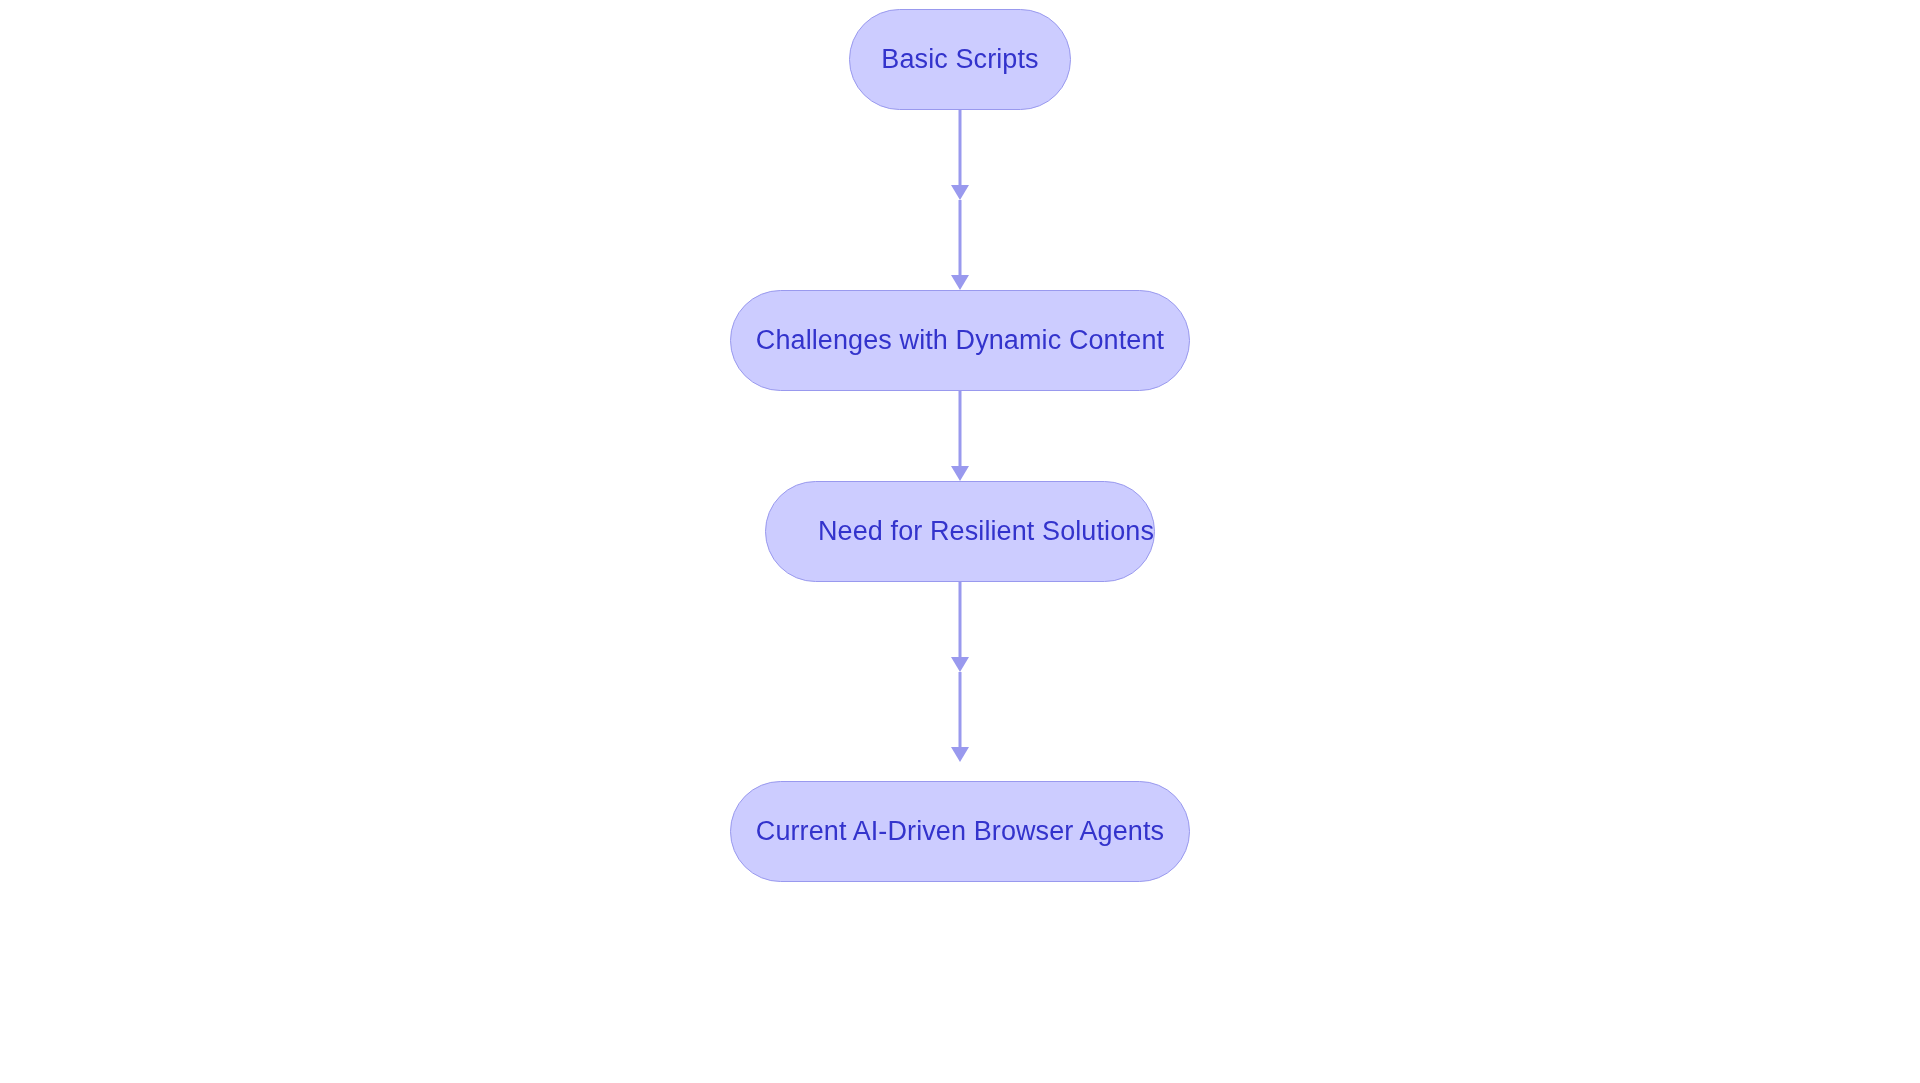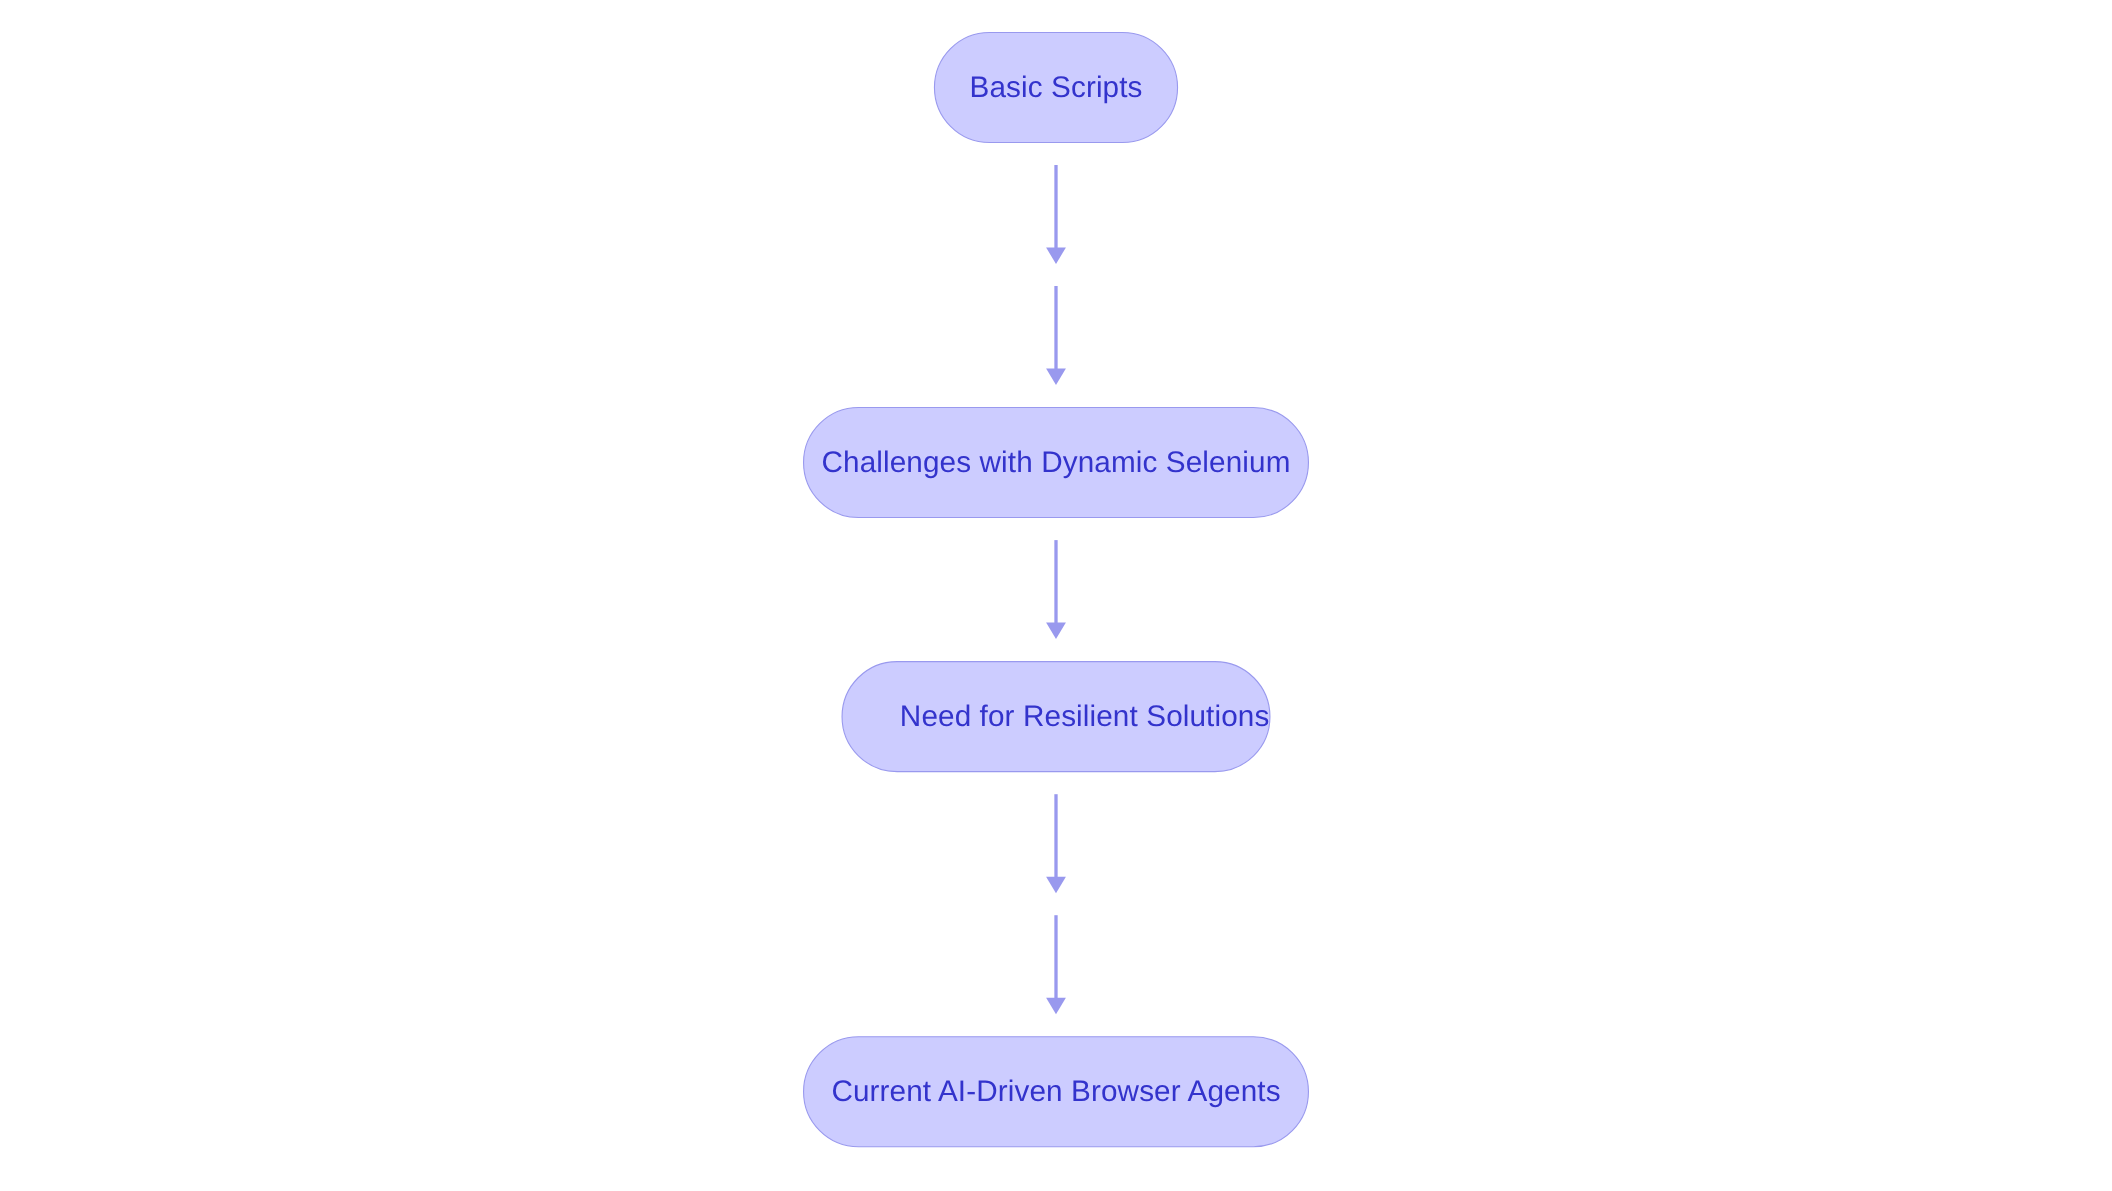--- a/index.html
+++ b/index.html
@@ -24,21 +24,20 @@
 
   .flow-column {
     position: absolute;
     left: 0;
     top: 0;
     width: 1920px;
     height: 1083px;
     display: flex;
     flex-direction: column;
     align-items: center;
-    gap: 20px;
   }
 
   
   .node {
     position: relative;
     box-sizing: border-box;
     height: 101px;
     background: #ccccff;
     border: 1px solid #9999ee;
     border-radius: 50.5px;
@@ -58,21 +57,21 @@
     white-space: nowrap;
     user-select: none;
   }
 
   
   .node-w1 { width: 222px; }
   .node-w2 { width: 350px; }
   .node-w3 { width: 460px; }
   .node-w4 { width: 390px; justify-content: flex-end; }
   .node-w5 { width: 290px; }
-  .node-w6 { width: 460px; }
+  .node-w6 { width: 460px; margin-top: 19px; }
 
   
   .connector {
     position: relative;
     width: 20px;
     height: 90px;
     flex: 0 0 auto;
   }
 
   .connector .line {
@@ -117,21 +116,21 @@
       <div class="arrowhead"></div>
     </div>
 
 
     <div class="connector">
       <div class="line"></div>
       <div class="arrowhead"></div>
     </div>
 
     <div class="node node-w3">
-      <span class="node-label">Challenges with Dynamic Selenium</span>
+      <span class="node-label">Challenges with Dynamic Content</span>
     </div>
 
     <div class="connector">
       <div class="line"></div>
       <div class="arrowhead"></div>
     </div>
 
     <div class="node node-w4">
       <span class="node-label">Need for Resilient Solutions</span>
     </div>

